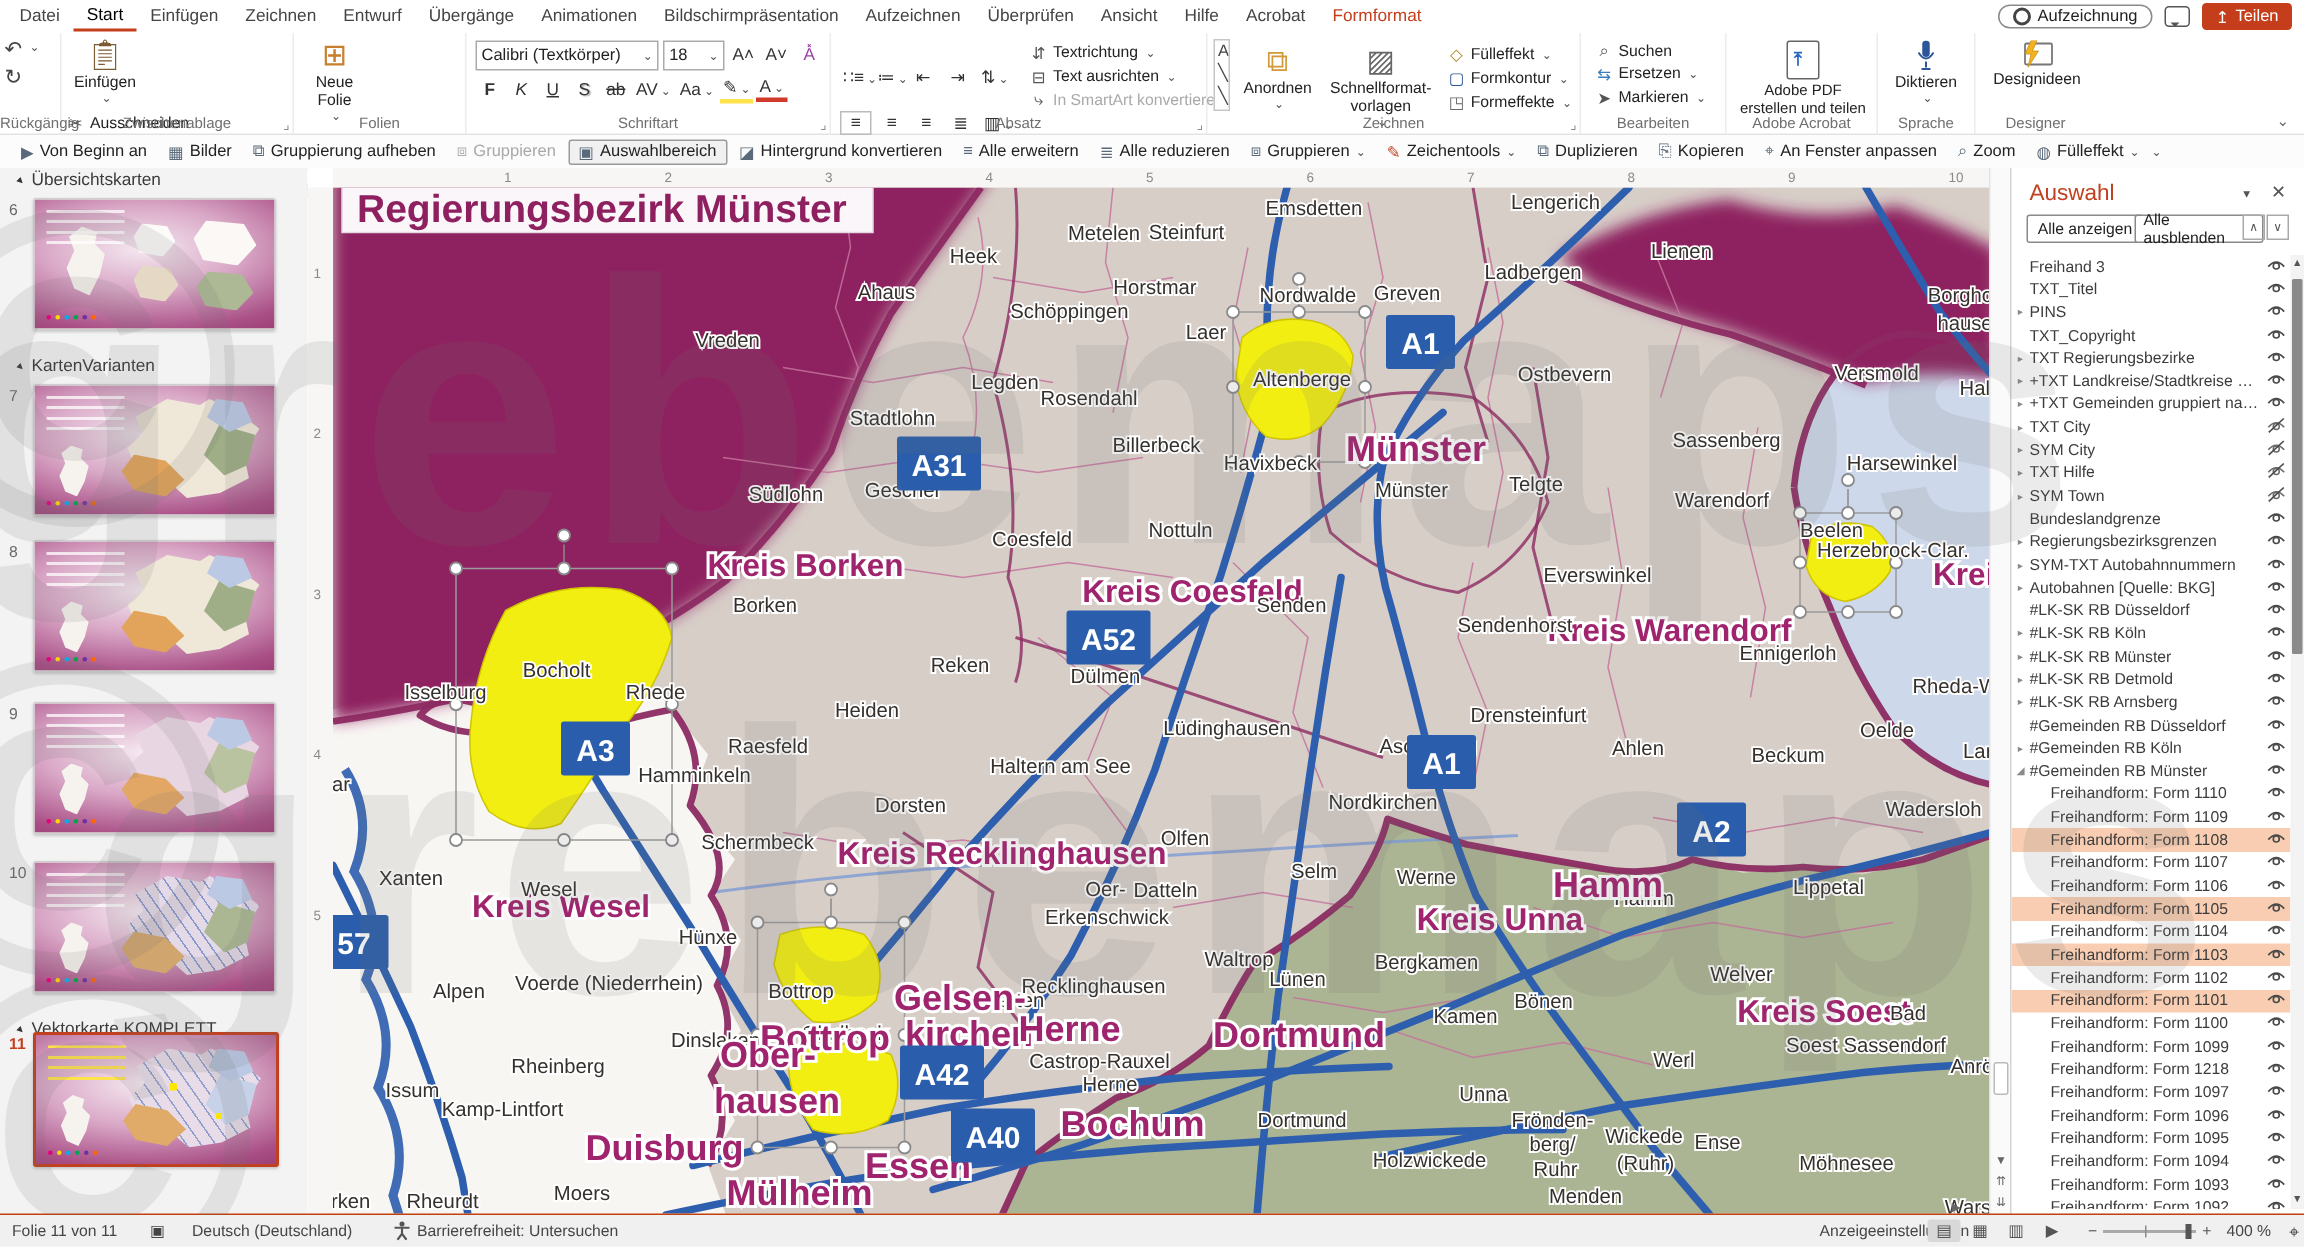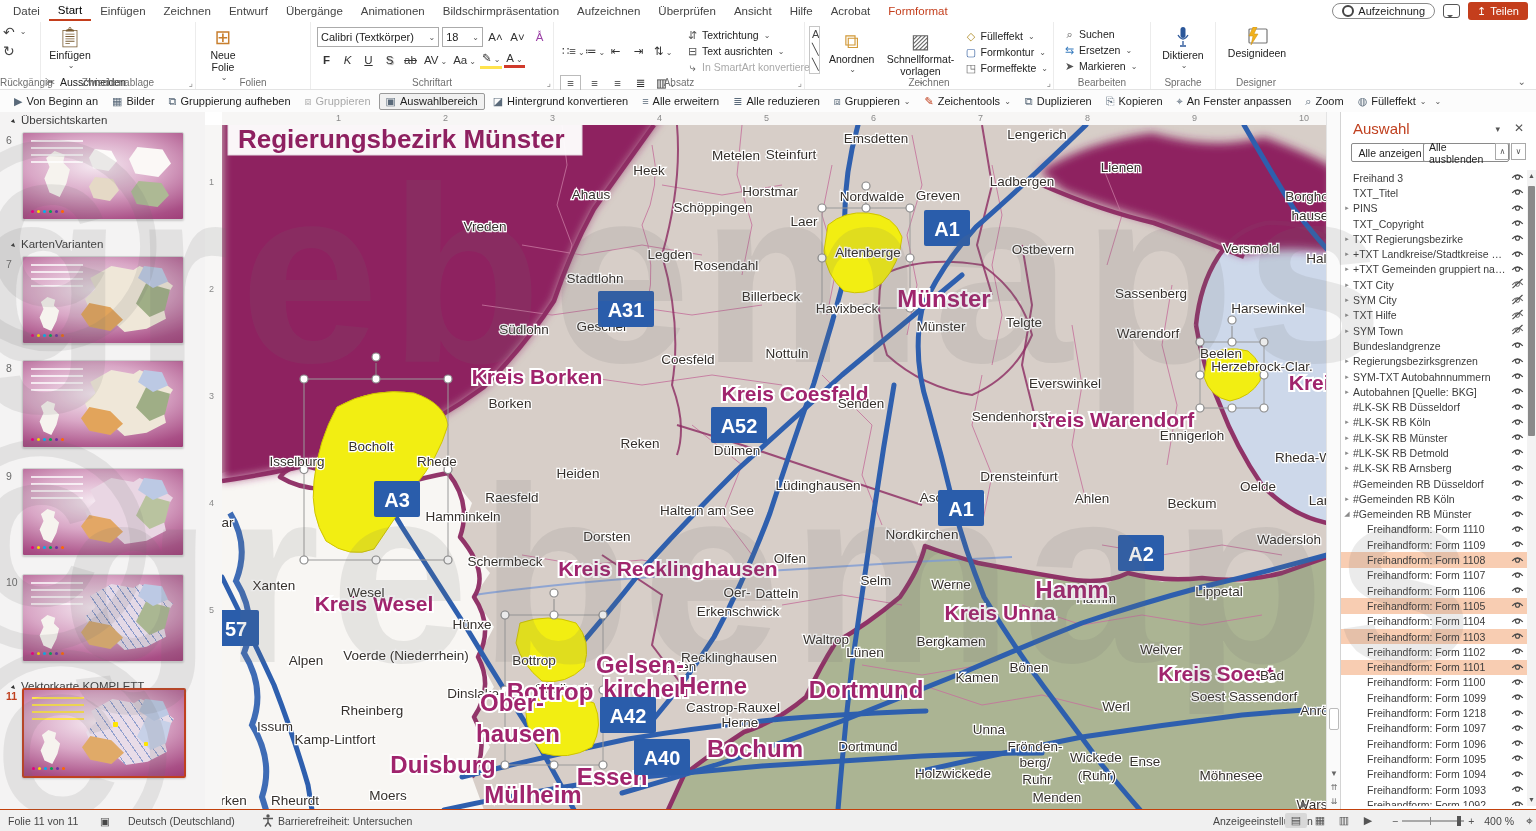--- a/index.html
+++ b/index.html
@@ -329,20 +329,27 @@
             <span>Ersetzen</span>
             <span class="caret">⌄</span>
           </span>
         <span class="smallrow">
             <span class="sic">➤</span>
             <span>Markieren</span>
             <span class="caret">⌄</span>
           </span>
       </div>
       <div class="glabel">Bearbeiten</div>
+    </div>
+    <div class="rgroup" style="width:100px">
+      <div class="bigbtn" style="width:92px">
+        <span class="pdficon"></span>
+        <span style="font-size:10px;line-height:12px">Adobe PDF erstellen und teilen</span>
+      </div>
+      <div class="glabel">Adobe Acrobat</div>
     </div>
     <div class="rgroup" style="width:64px">
       <div class="bigbtn" style="width:54px">
         <svg class="micico" width="12" height="20" viewBox="0 0 12 20">
             <rect x="3.5" y="0" width="5" height="11" rx="2.5" fill="#2b579a"></rect>
             <path d="M1 8 q5 8 10 0 M6 14 v4 M3 19 h6" stroke="#2b579a" fill="none" stroke-width="1.3"></path>
           </svg>
         <span>Diktieren</span>
           <span class="caret">⌄</span>
       </div>

